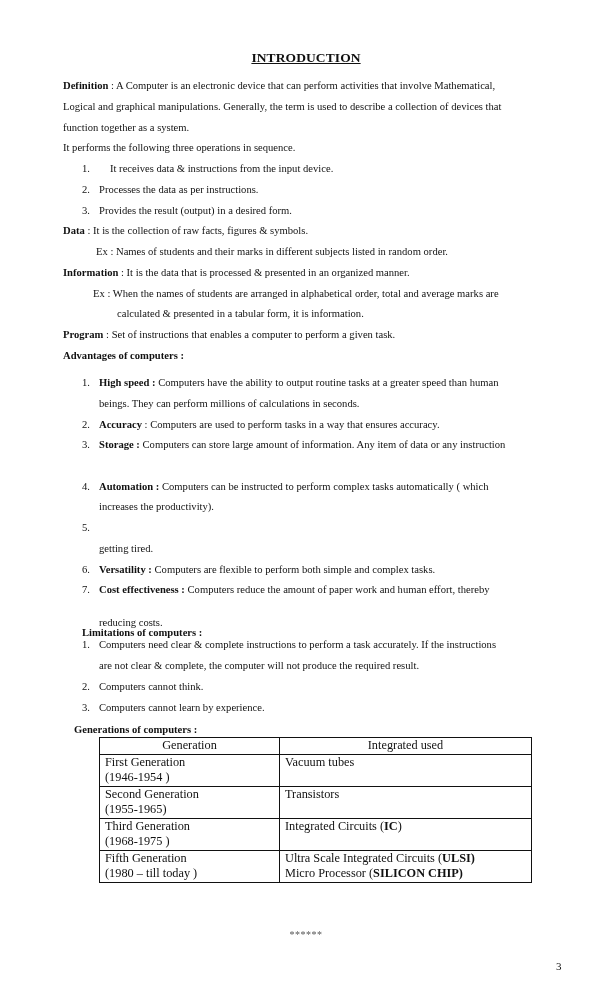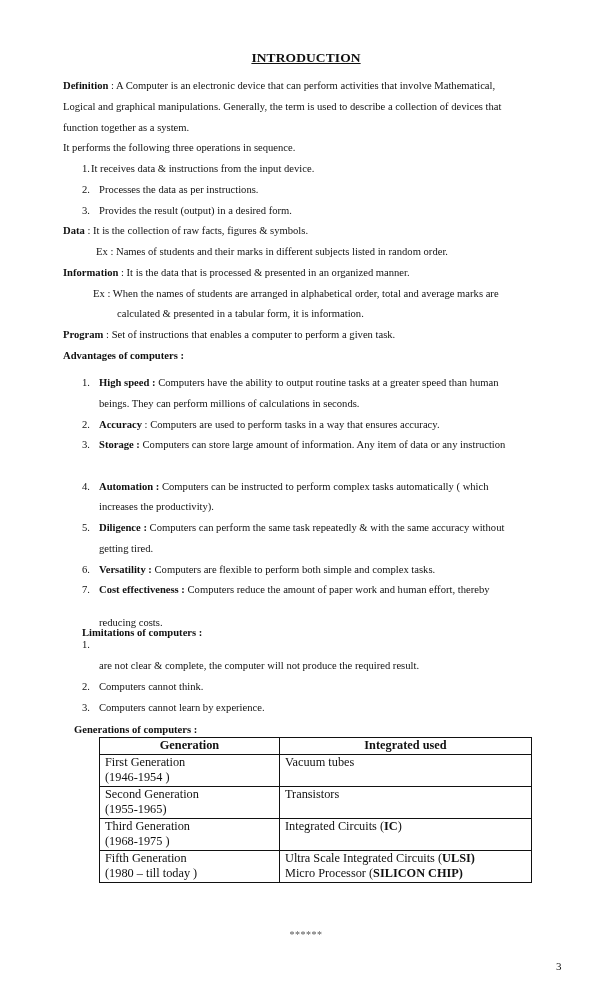--- a/index.html
+++ b/index.html
@@ -14,39 +14,39 @@
     font-weight: bold; font-size: 13.5px; text-decoration: underline; letter-spacing: 0.1px;
   }
   .line { position: absolute; white-space: nowrap; line-height: 14px; }
   .b { font-weight: bold; }
   .num { position: absolute; white-space: nowrap; line-height: 14px; }
   table.gen {
     position: absolute; left: 99px; top: 737px; width: 433px;
     border-collapse: collapse; font-size: 12.3px; line-height: 15px;
   }
   table.gen th, table.gen td { border: 1px solid #111; padding: 0 0 0 5px; vertical-align: top; text-align: left; }
-  table.gen th { text-align: center; font-weight: bold; padding: 0; height: 16px; }
+  table.gen th { text-align: center; font-weight: normal; padding: 0; height: 16px; }
   table.gen td { height: 31px; }
   table.gen td.c1 { width: 174px; }
   .stars { position: absolute; left: 0; width: 612px; top: 929px; text-align: center; font-size: 10px; color: #555; letter-spacing: 0.5px; }
   .pageno { position: absolute; left: 556px; top: 960px; font-size: 11px; }
 </style>
 </head>
 <body>
 
 <div class="page">
   <div class="title">INTRODUCTION</div>
 
   <div class="line" style="left:63px;top:100px">Logical and graphical manipulations. Generally, the term is used to describe a collection of devices that</div>
   <div class="line" style="left:63px;top:79px"><span class="b">Definition</span><span> : A Computer is an electronic device that can perform activities that involve Mathematical,</span></div>
   <div class="line" style="left:63px;top:121px">function together as a system.</div>
   <div class="line" style="left:63px;top:141px">It performs the following three operations in sequence.</div>
 
   <div class="num" style="left:82px;top:162px">1.</div>
-  <div class="line" style="left:91px;top:162px">It receives data &amp; instructions from the input device.</div>
+  <div class="line" style="left:110px;top:162px">It receives data &amp; instructions from the input device.</div>
   <div class="num" style="left:82px;top:183px">2.</div>
   <div class="line" style="left:99px;top:183px">Processes the data as per instructions.</div>
   <div class="num" style="left:82px;top:204px">3.</div>
   <div class="line" style="left:99px;top:204px">Provides the result (output) in a desired form.</div>
 
   <div class="line" style="left:63px;top:224px"><span class="b">Data</span><span> : It is the collection of raw facts, figures &amp; symbols.</span></div>
   <div class="line" style="left:96px;top:245px">Ex : Names of students and their marks in different subjects listed in random order.</div>
 
   <div class="line" style="left:63px;top:266px"><span class="b">Information</span><span> : It is the data that is processed &amp; presented in an organized manner.</span></div>
   <div class="line" style="left:93px;top:287px">Ex : When the names of students are arranged in alphabetical order, total and average marks are</div>
@@ -64,32 +64,32 @@
   <div class="line" style="left:99px;top:418px"><span class="b">Accuracy</span><span> : Computers are used to perform tasks in a way that ensures accuracy.</span></div>
 
   <div class="num" style="left:82px;top:438px">3.</div>
   <div class="line" style="left:99px;top:438px"><span class="b">Storage :</span><span> Computers can store large amount of information. Any item of data or any instruction</span></div>
 
   <div class="num" style="left:82px;top:480px">4.</div>
   <div class="line" style="left:99px;top:480px"><span class="b">Automation :</span><span> Computers can be instructed to perform complex tasks automatically ( which</span></div>
   <div class="line" style="left:99px;top:500px">increases the productivity).</div>
 
   <div class="num" style="left:82px;top:521px">5.</div>
-  <div class="line" style="left:99px;top:521px"><span class="b">Diligence :</span><span> Computers can perform the same task repeatedly &amp; with the same accuracy without</span></div>
   <div class="line" style="left:99px;top:542px">getting tired.</div>
 
   <div class="num" style="left:82px;top:563px">6.</div>
   <div class="line" style="left:99px;top:563px"><span class="b">Versatility :</span><span> Computers are flexible to perform both simple and complex tasks.</span></div>
 
   <div class="num" style="left:82px;top:583px">7.</div>
   <div class="line" style="left:99px;top:583px"><span class="b">Cost effectiveness :</span><span> Computers reduce the amount of paper work and human effort, thereby</span></div>
   <div class="line" style="left:99px;top:616px">reducing costs.</div>
 
   <div class="line b" style="left:82px;top:626px">Limitations of computers :</div>
   <div class="num" style="left:82px;top:638px">1.</div>
+  <div class="line" style="left:99px;top:638px">Computers need clear &amp; complete instructions to perform a task accurately. If the instructions</div>
   <div class="line" style="left:99px;top:659px">are not clear &amp; complete, the computer will not produce the required result.</div>
   <div class="num" style="left:82px;top:680px">2.</div>
   <div class="line" style="left:99px;top:680px">Computers cannot think.</div>
   <div class="num" style="left:82px;top:701px">3.</div>
   <div class="line" style="left:99px;top:701px">Computers cannot learn by experience.</div>
 
   <div class="line b" style="left:74px;top:723px">Generations of computers :</div>
 
   <table class="gen">
     <thead>

